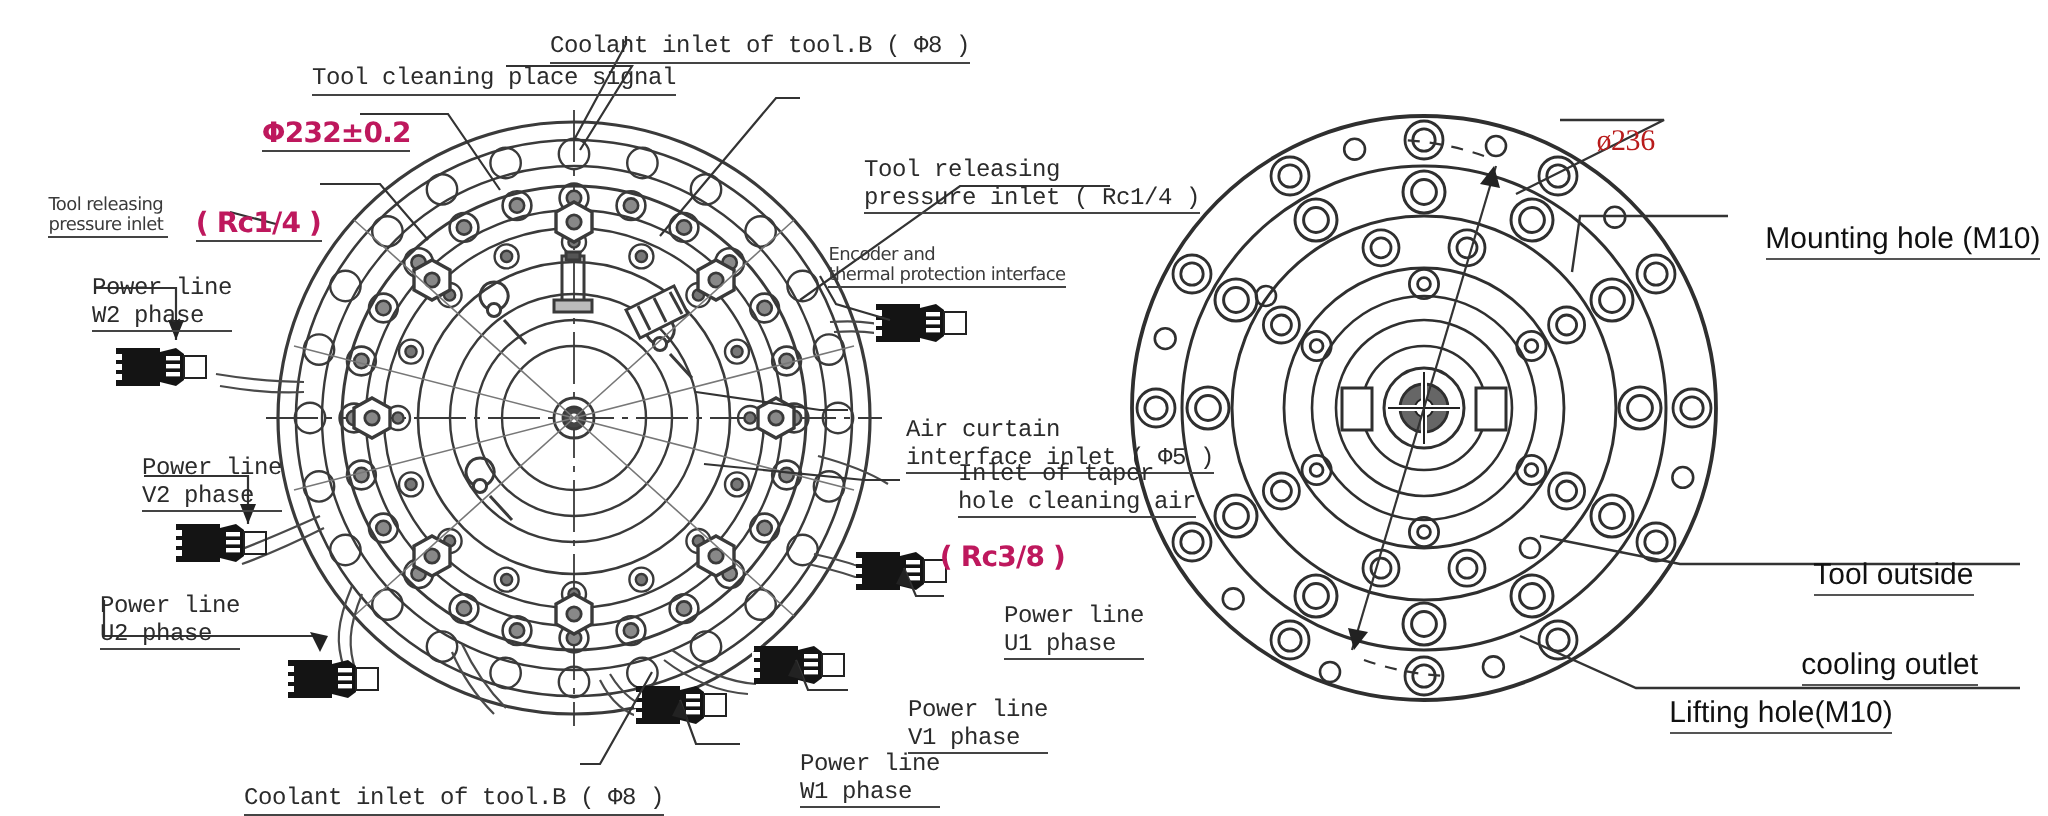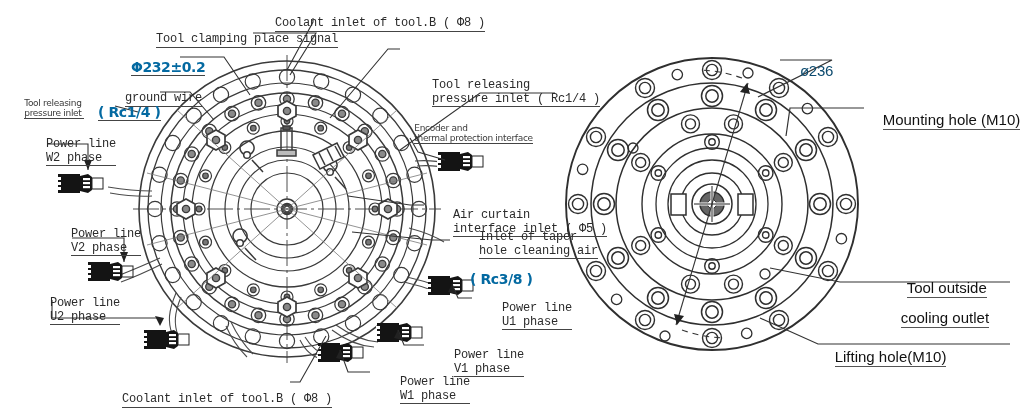--- a/index.html
+++ b/index.html
@@ -38,34 +38,34 @@
   .lbl-l-small {
     font-family: "DejaVu Sans", sans-serif;
     font-size: 9px;
     color: #3a3a3a;
     letter-spacing: -0.3px;
   }
   .lbl-dim {
     font-family: "DejaVu Sans", sans-serif;
     font-size: 14px;
     font-weight: 600;
-    color: #0369a1;
+    color: #be185d;
     letter-spacing: -0.4px;
   }
   
   .lbl-r {
     font-family: "Liberation Sans", sans-serif;
     font-size: 15px;
     color: #111;
     letter-spacing: 0px;
   }
   .lbl-r-dim {
-    font-family: Liberation Sans, sans-serif;
+    font-family: Liberation Serif, serif;
     font-size: 15px;
-    color: #0c4a6e;
+    color: #b91c1c;
   }
   .ul {
     border-bottom: 1.2px solid #444;
     padding-bottom: 0px;
     display: inline-block;
   }
   .ul-r {
     border-bottom: 1.4px solid #555;
     display: inline-block;
   }
@@ -495,35 +495,32 @@
 
     <g stroke="#333" fill="none" stroke-width="1.2">
       <path d="M780 60 L832 60 L758 97"></path>
       <path d="M864 108 L790 108 L786 136"></path>
       <path d="M1010 282 L840 282 L770 268"></path>
       <path d="M1010 344 L818 344 L760 318"></path>
     </g>
   </svg>
 
   <div class="lbl lbl-l" style="left:128px; top:20px;">
-    <span class="ul">Tool clamping place signal</span>
+    <span class="ul">Tool cleaning place signal</span>
   </div>
 
   <div class="lbl lbl-l" style="left:247px; top:4px;">
     <span class="ul">Coolant inlet of tool.B ( Φ8 )</span>
   </div>
 
 
   <div class="lbl lbl-dim" style="left:113px; top:44px;">
     <span class="ul">Φ232±0.2</span>
   </div>
 
-  <div class="lbl lbl-l" style="left:97px; top:79px;">
-    <span class="ul">ground wire</span>
-  </div>
 
   <div class="lbl lbl-l" style="left:404px; top:66px;">
     <span class="ul">Tool releasing
 pressure inlet ( Rc1/4 )</span>
   </div>
 
   <div class="lbl lbl-l-small" style="left:14px; top:88px;">
     <span class="ul">Tool releasing
 pressure inlet </span>
   </div>
@@ -590,21 +587,21 @@
   </div>
 
   <div class="lbl lbl-r" style="left:866px; top:95px;">
     <span class="ul-r">Mounting hole (M10)</span>
   </div>
 
   <div class="lbl lbl-r" style="left:890px; top:263px;">
     <span class="ul-r">Tool outside</span>
   </div>
 
-  <div class="lbl lbl-r" style="left:884px; top:293px;">
+  <div class="lbl lbl-r" style="left:884px; top:308px;">
     <span class="ul-r">cooling outlet</span>
   </div>
 
   <div class="lbl lbl-r" style="left:818px; top:332px;text-align:right;">
     <span class="ul-r">Lifting hole(M10)</span>
   </div>
 
 </div>
 
 </body></html>

